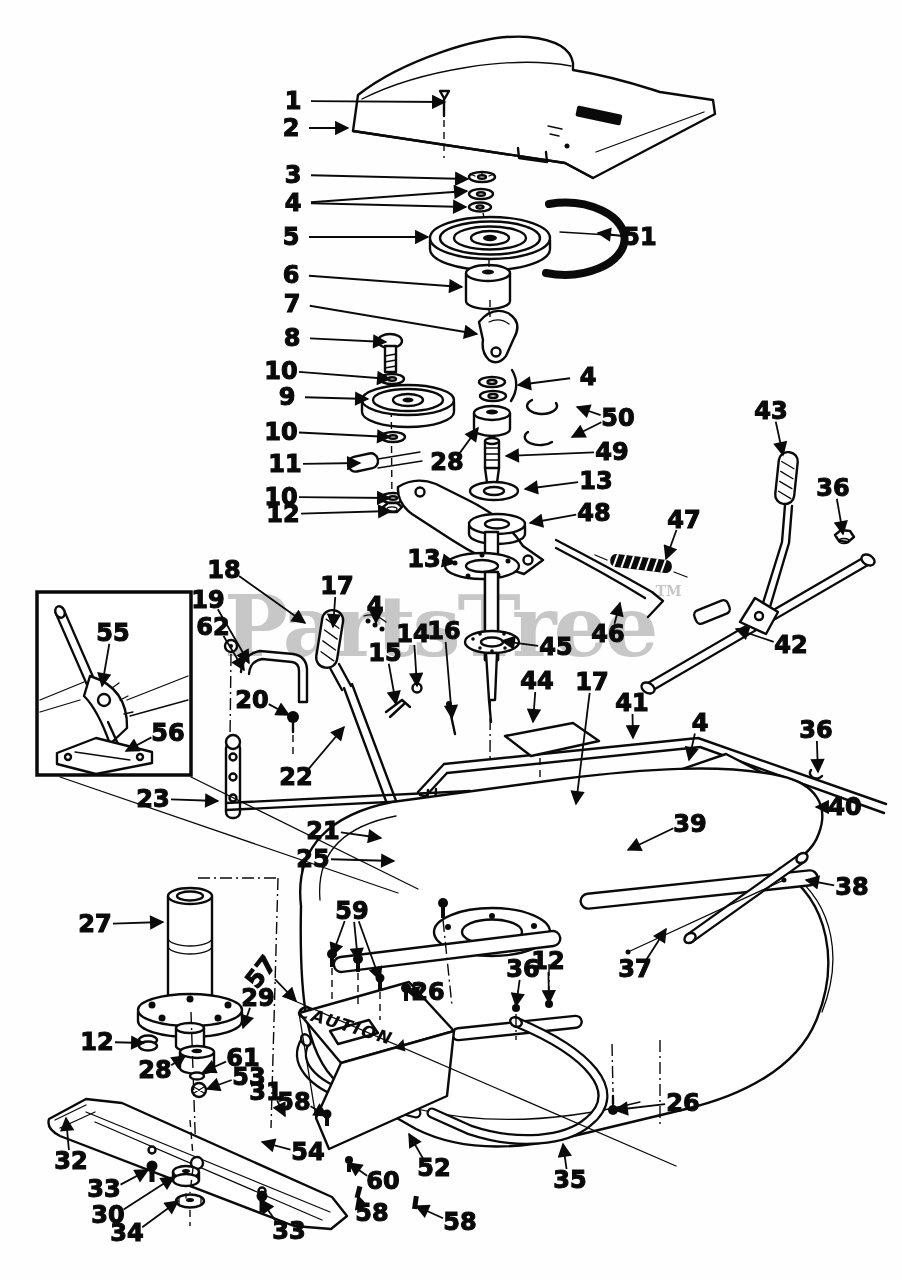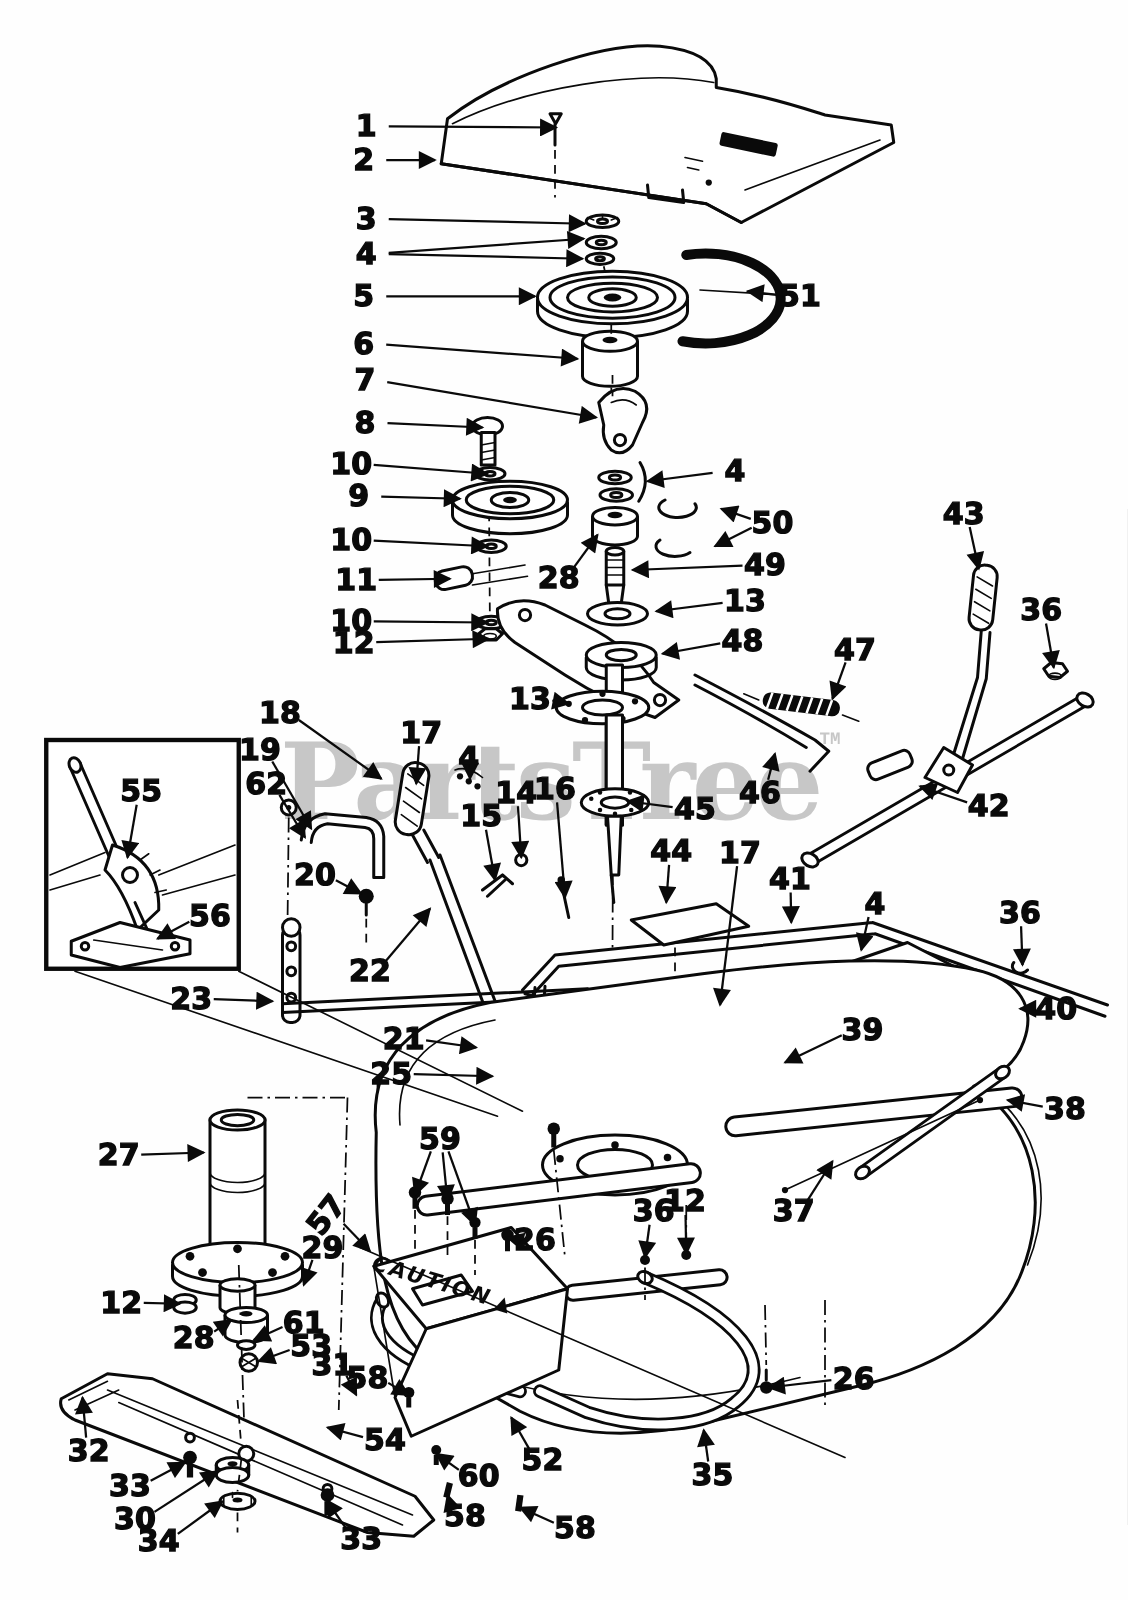--- a/index.html
+++ b/index.html
@@ -1,21 +1,21 @@
 <!DOCTYPE html>
 <html><head>
 <meta charset="utf-8">
 <style>
   html,body{margin:0;padding:0;background:#e8e8e8;}
   #stage{position:relative;width:902px;height:1280px;background:#fefefe;overflow:hidden;
          font-family:"DejaVu Sans","Liberation Sans",sans-serif;}
   #watermark{position:absolute;left:224px;top:580px;z-index:1;color:#c7c7c7;
              font-family:"DejaVu Serif","Liberation Serif",serif;font-weight:bold;
              font-size:85px;letter-spacing:-3px;white-space:nowrap;line-height:1.1;user-select:none;}
-  #watermark sup{font-size:14px;letter-spacing:0;vertical-align:60px;font-family:Liberation Mono, monospace;}
+  #watermark sup{font-size:14px;letter-spacing:0;vertical-align:60px;}
   #art{position:absolute;left:0;top:0;z-index:2;}
   #caution{position:absolute;left:301px;top:1001px;z-index:3;transform:rotate(17deg);
            transform-origin:left top;font-style:italic;font-weight:800;font-size:17px;
            letter-spacing:2px;color:#0a0a0a;white-space:nowrap;}
   #caution .warn{font-style:normal;font-size:15px;letter-spacing:0;margin-left:4px;}
   .ln{fill:none;stroke:#0a0a0a;stroke-width:2.4;stroke-linecap:round;stroke-linejoin:round}
   .thin{fill:none;stroke:#0a0a0a;stroke-width:1.3;stroke-linecap:round}
   .wf{fill:#fff;stroke:#0a0a0a;stroke-width:2.4;stroke-linejoin:round}
   .bk{fill:#0a0a0a;stroke:none}
   .dash{fill:none;stroke:#0a0a0a;stroke-width:1.4;stroke-dasharray:7 5}

